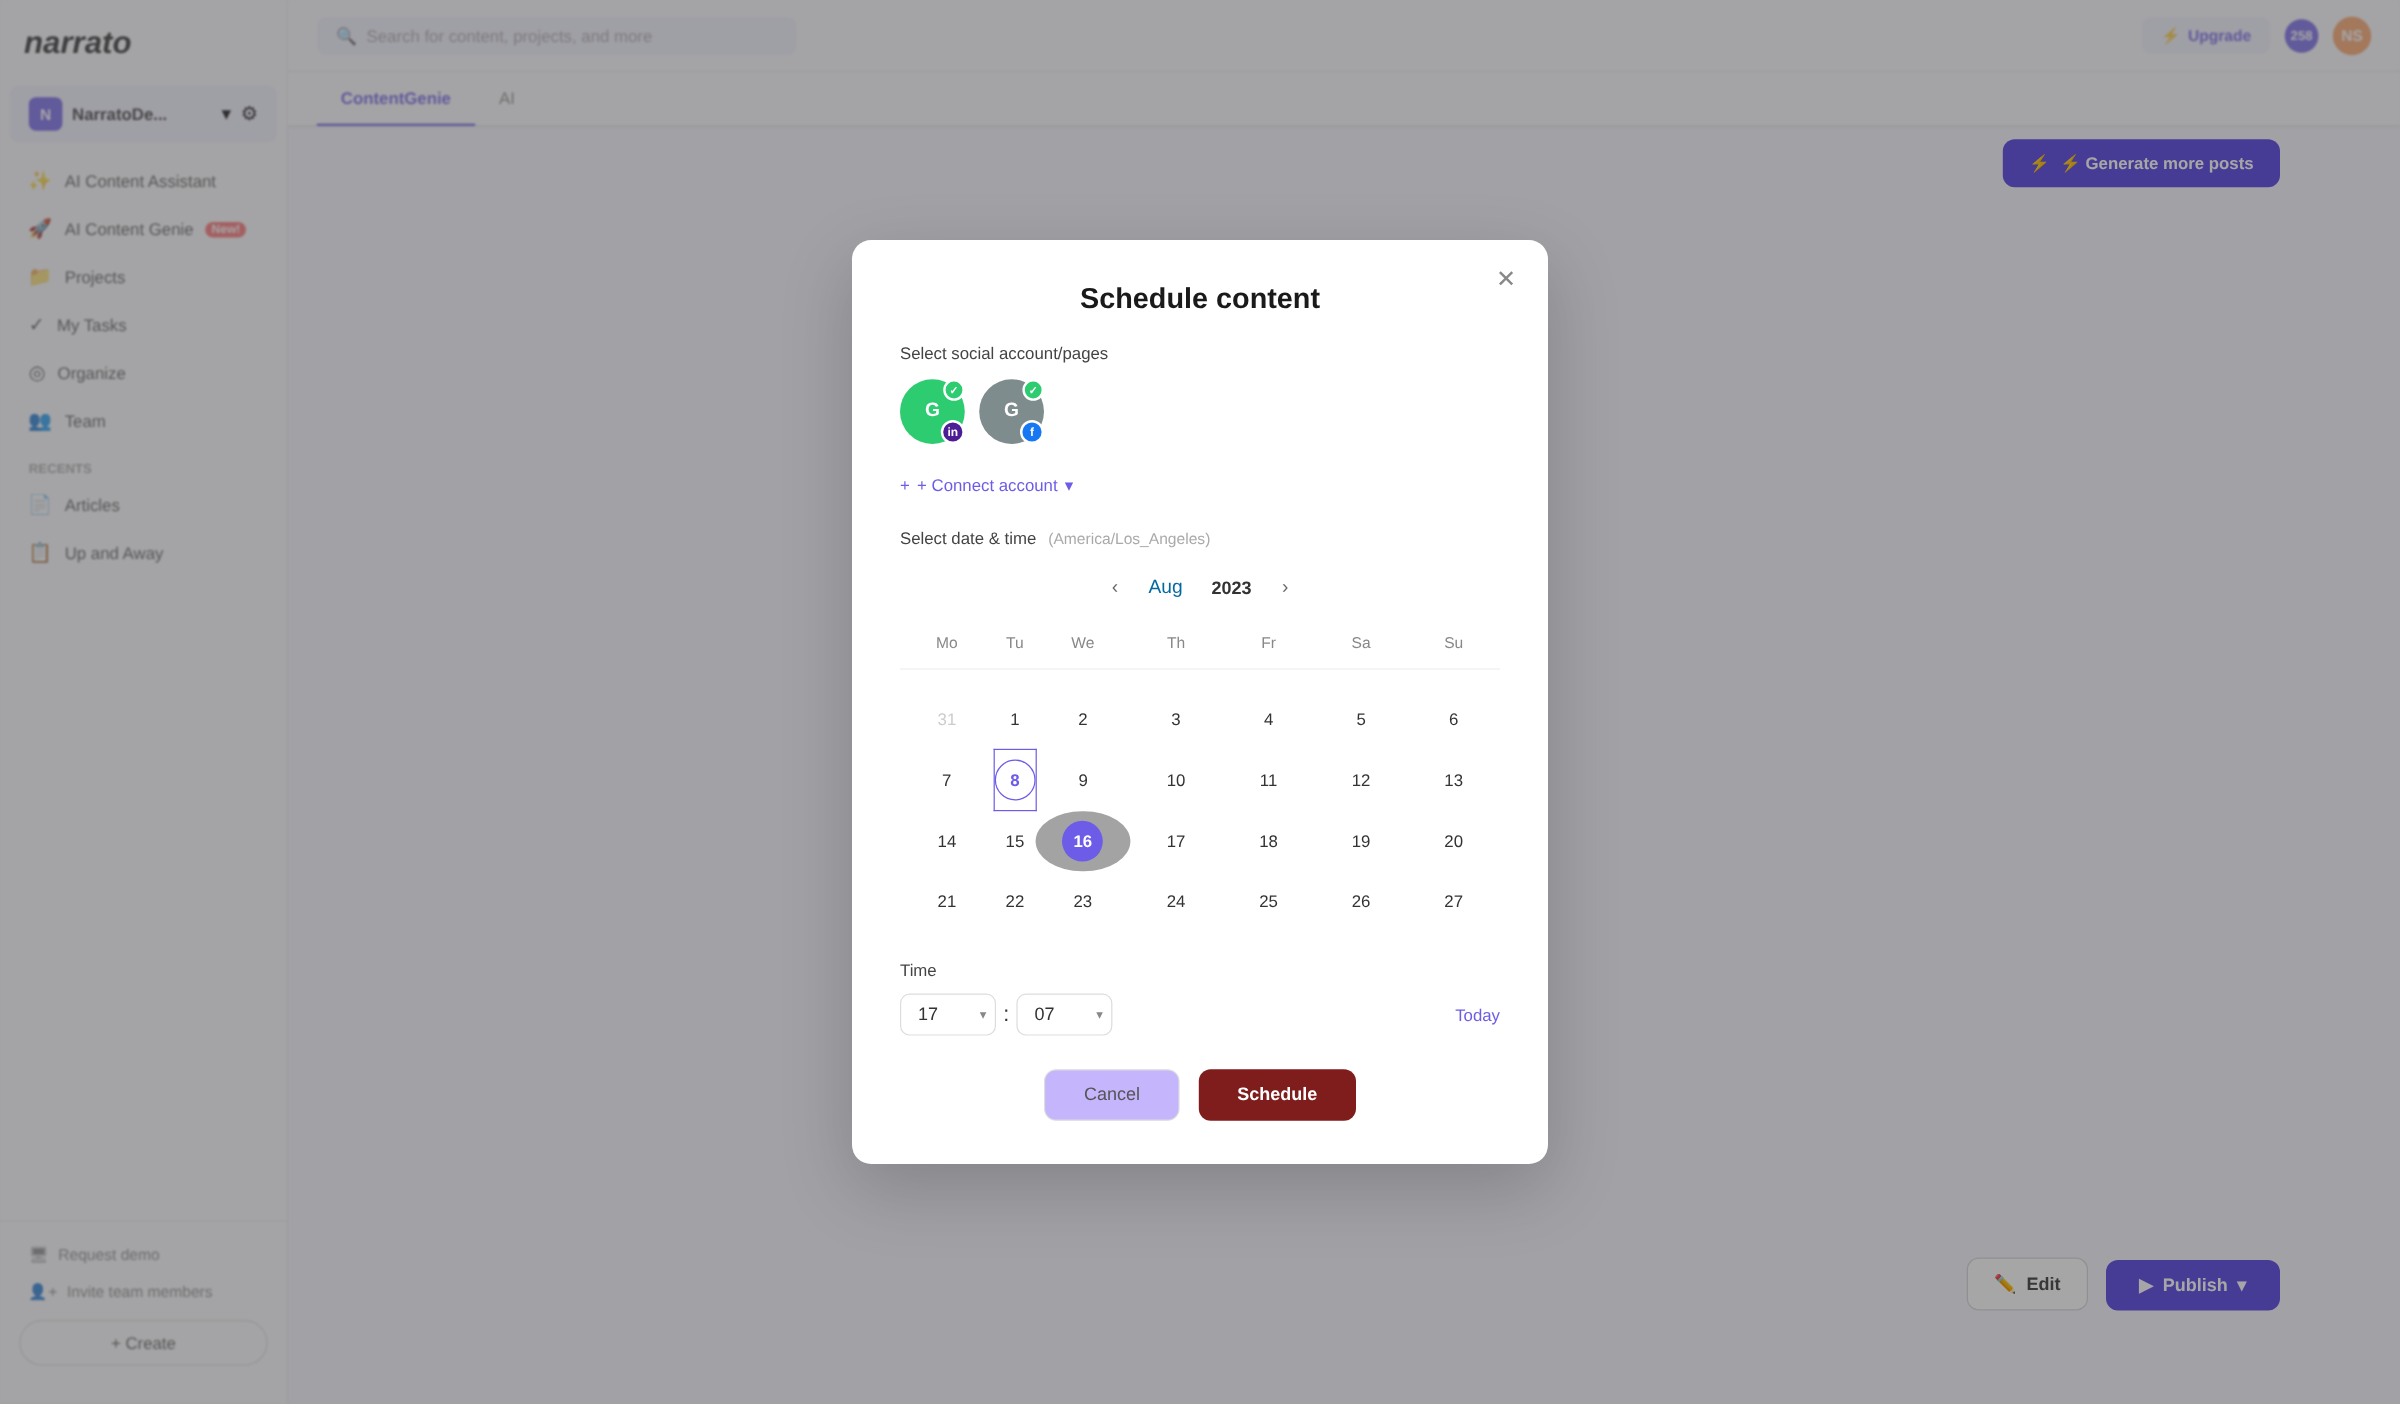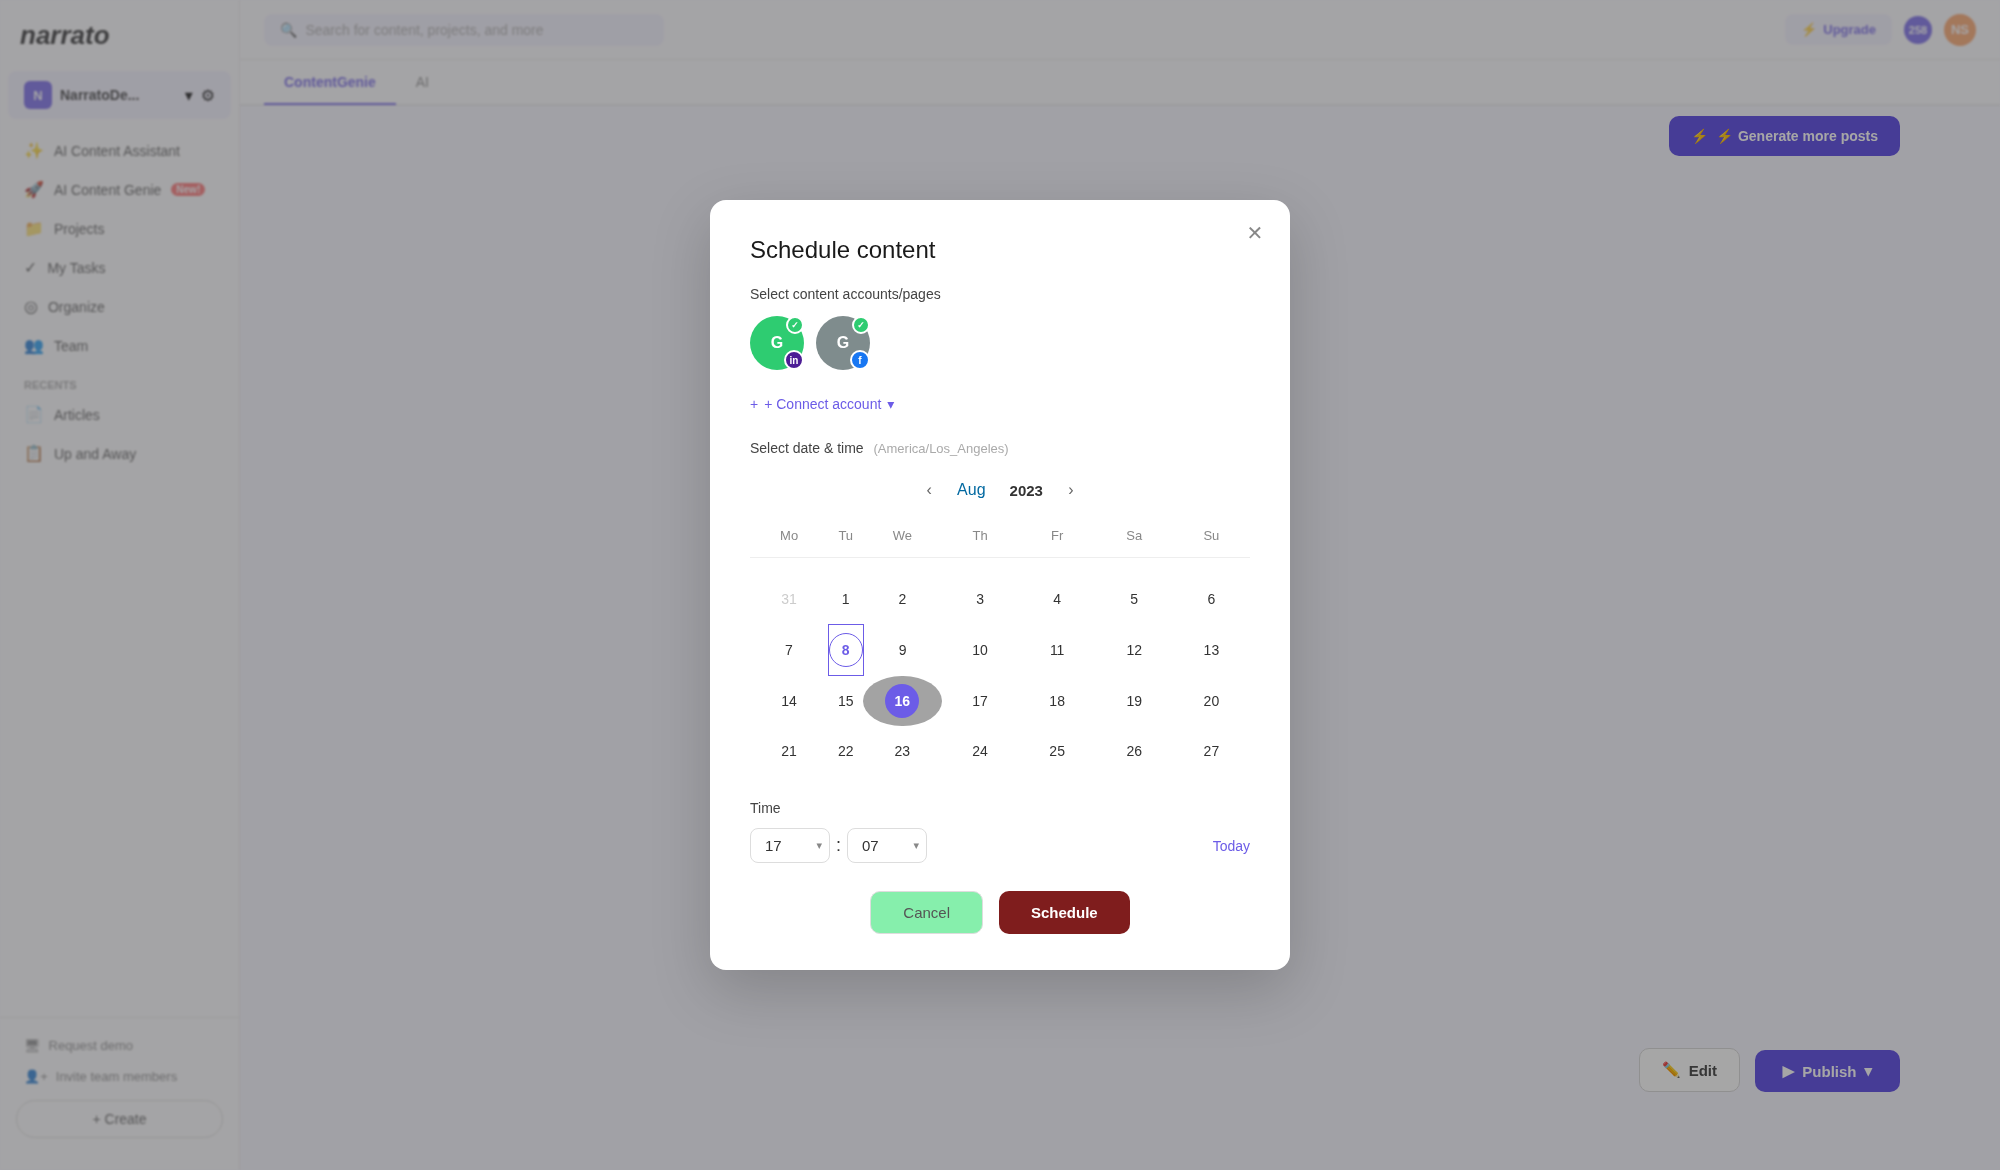--- a/index.html
+++ b/index.html
@@ -135,21 +135,21 @@
       box-shadow: 0 20px 60px rgba(0,0,0,0.18);
     }
     .modal-close {
       position: absolute; top: 18px; right: 20px;
       background: none; border: none; cursor: pointer;
       font-size: 20px; color: #888; line-height: 1;
       width: 30px; height: 30px; display: flex; align-items: center; justify-content: center;
       border-radius: 50%;
     }
     .modal-title {
-      font-size: 24px; font-weight: 400; color: #1a1a1a; margin-bottom: 22px;
+      font-size: 24px; font-weight: 700; color: #1a1a1a; margin-bottom: 22px; text-align: center;
     }
     .section-label {
       font-size: 14px; font-weight: 500; color: #444; margin-bottom: 14px;
     }
 
     
     .accounts-row {
       display: flex; align-items: center; gap: 12px; margin-bottom: 20px;
     }
     .account-avatar {
@@ -263,21 +263,21 @@
       margin-left: auto; background: none; border: none; cursor: pointer;
       color: #6c5ce7; font-size: 14px; font-weight: 500;
     }
 
     
     .modal-footer {
       display: flex; justify-content: center; gap: 16px; margin-top: 8px;
     }
     .btn-cancel {
       padding: 12px 32px; border-radius: 10px;
-      border: 1.5px solid #ddd; background: #86efac;
+      border: 1.5px solid #ddd; background: #c4b5fd;
       font-size: 15px; font-weight: 500; color: #555; cursor: pointer;
     }
     .btn-schedule {
       padding: 12px 32px; border-radius: 10px;
       border: none; background: #7f1d1d;
       font-size: 15px; font-weight: 600; color: #fff; cursor: pointer;
     }
 
     
     .bg-generate-btn {
@@ -404,21 +404,21 @@
     <span>▾</span>
   </button>
 </div>
 
 <div class="overlay">
   <div class="modal" role="dialog">
     <button class="modal-close" aria-label="Close">✕</button>
 
     <h2 class="modal-title">Schedule content</h2>
 
-    <div class="section-label">Select content accounts/pages</div>
+    <div class="section-label">Select social account/pages</div>
     <div class="accounts-row">
 
       <div class="account-avatar">
         <div class="account-avatar-img green">G</div>
         <div class="account-check">✓</div>
         <div class="account-badge linkedin">in</div>
       </div>
 
       <div class="account-avatar">
         <div class="account-avatar-img gray">G</div>

